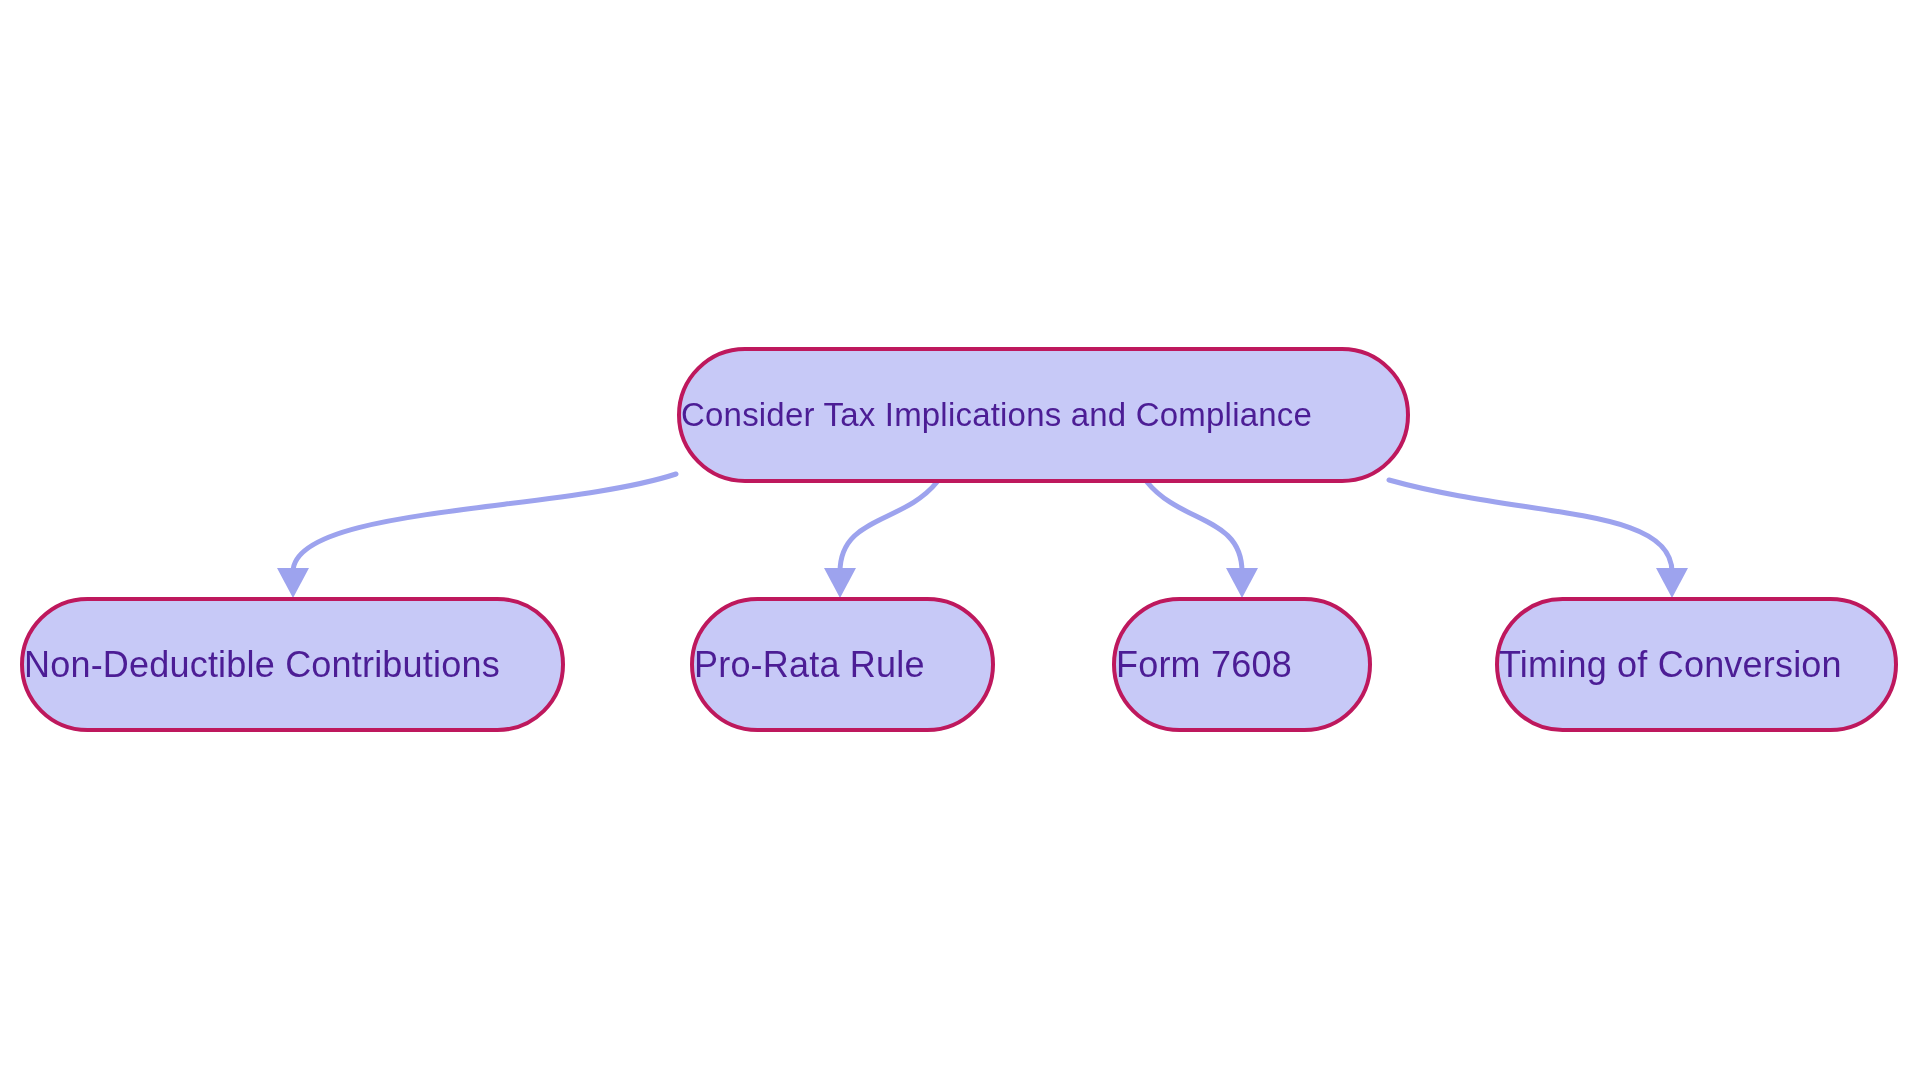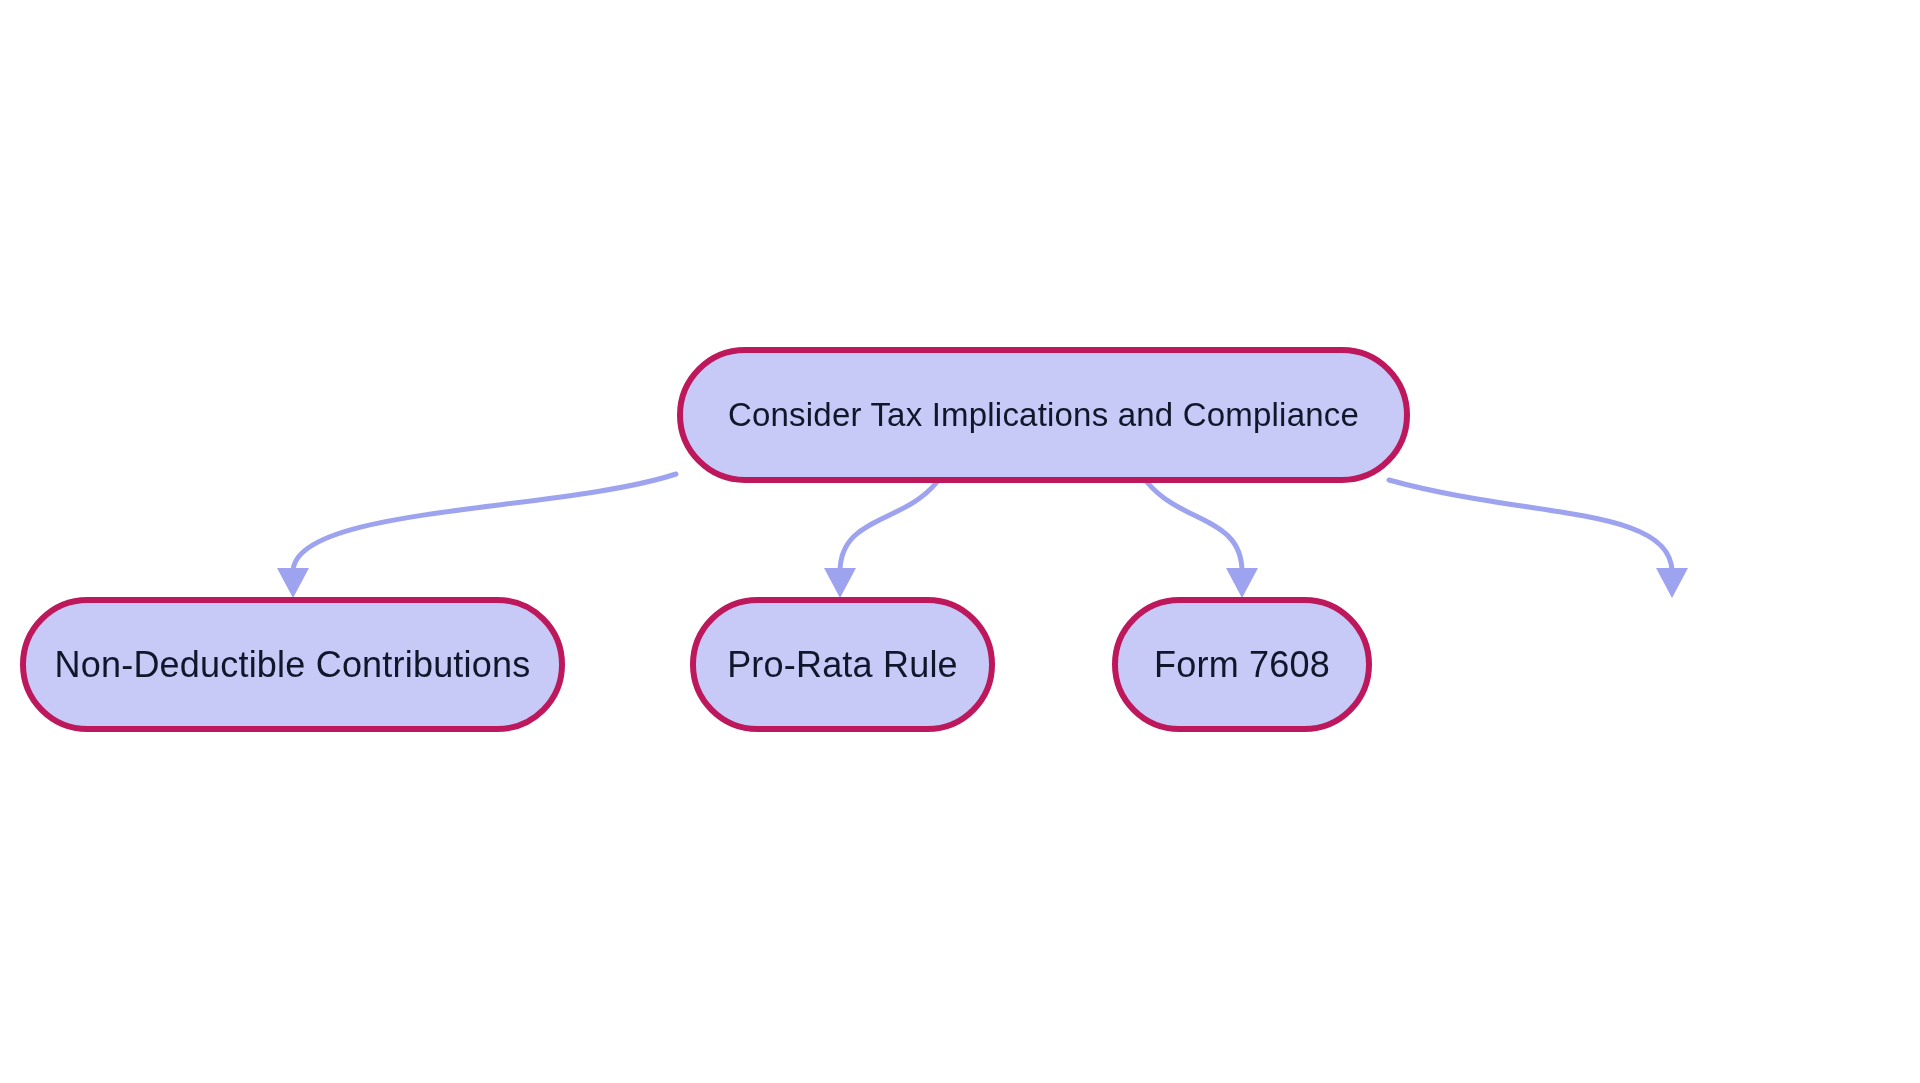--- a/index.html
+++ b/index.html
@@ -20,26 +20,26 @@
     left: 0;
     top: 0;
     width: 1920px;
     height: 1083px;
     pointer-events: none;
   }
   .node {
     position: absolute;
     box-sizing: border-box;
     background: #c7c9f7;
-    border: 6px solid #be185d;
+    border: 4px solid #be185d;
     border-radius: 68px;
-    color: #0f172a;
+    color: #4c1d95;
     display: flex;
     align-items: center;
-    justify-content: center;
+    justify-content: flex-start;
     white-space: nowrap;
     letter-spacing: 0.2px;
   }
   .node-root {
     left: 677px;
     top: 347px;
     width: 733px;
     height: 136px;
     font-size: 33px;
   }
@@ -81,14 +81,17 @@
   </div>
 
   <div class="node node-child node-child-1">
     <span>Pro-Rata Rule</span>
   </div>
 
   <div class="node node-child node-child-2">
     <span>Form 7608</span>
   </div>
 
+  <div class="node node-child node-child-3">
+    <span>Timing of Conversion</span>
+  </div>
 
 </div>
 
 </body></html>

